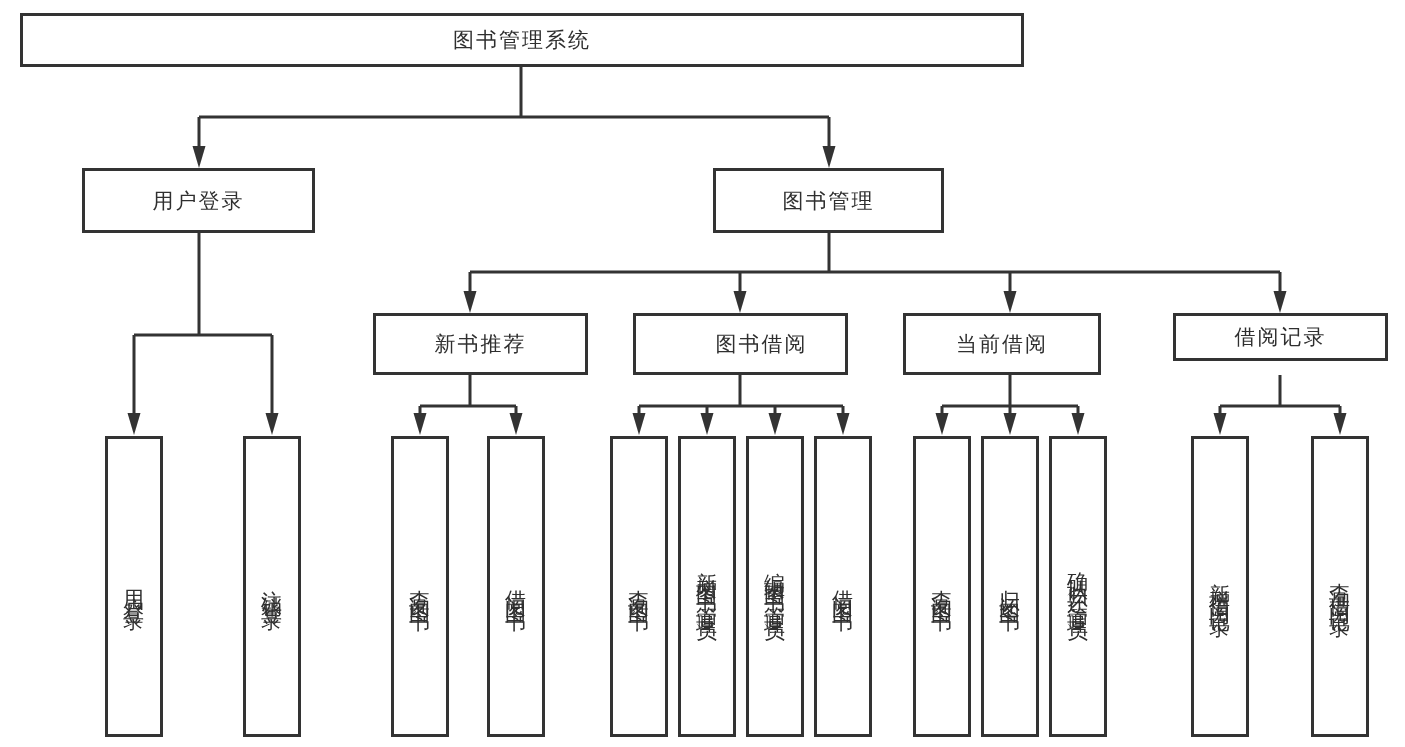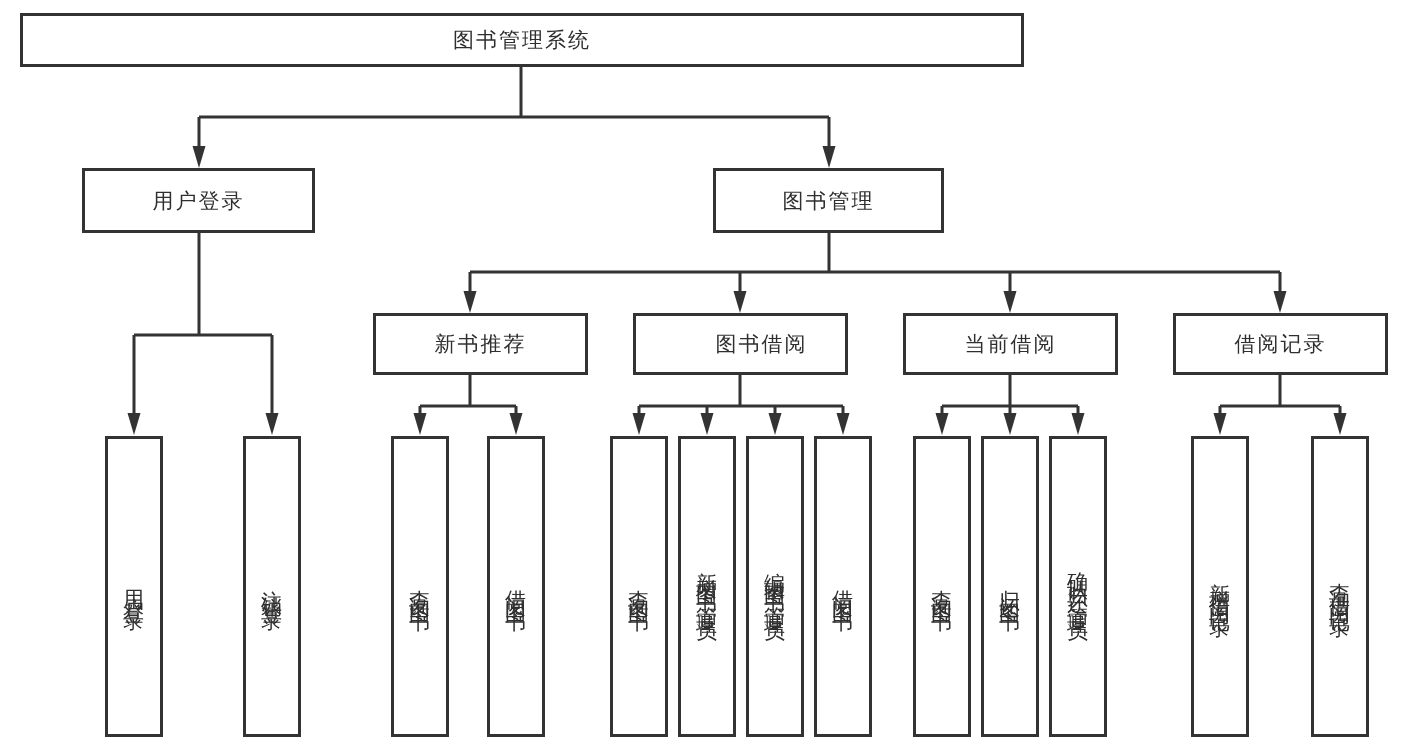--- a/index.html
+++ b/index.html
@@ -104,24 +104,24 @@
   <div class="node hbox" style="left:713px; top:168px; width:231px; height:65px;">
     <span>图书管理</span>
   </div>
 
   <div class="node hbox" style="left:363px; top:313px; width:215px; height:62px;margin-left:10px;">
     <span>新书推荐</span>
   </div>
   <div class="node hbox" style="left:633px; top:313px; width:215px; height:62px;padding-left:42px;">
     <span>图书借阅</span>
   </div>
-  <div class="node hbox" style="left:903px; top:313px; width:215px; height:62px;">
+  <div class="node hbox" style="left:903px; top:313px; width:198px; height:62px;">
     <span>当前借阅</span>
   </div>
-  <div class="node hbox" style="left:1173px; top:313px; width:215px; height:62px;">
+  <div class="node hbox" style="left:1173px; top:313px; width:215px; height:48px;">
     <span>借阅记录</span>
   </div>
 
   <div class="node vbox" style="left:105px; top:436px; width:58px; height:301px;">
     <span class="vtext">用户登录</span>
   </div>
   <div class="node vbox" style="left:243px; top:436px; width:58px; height:301px;">
     <span class="vtext">注销登录</span>
   </div>
 

